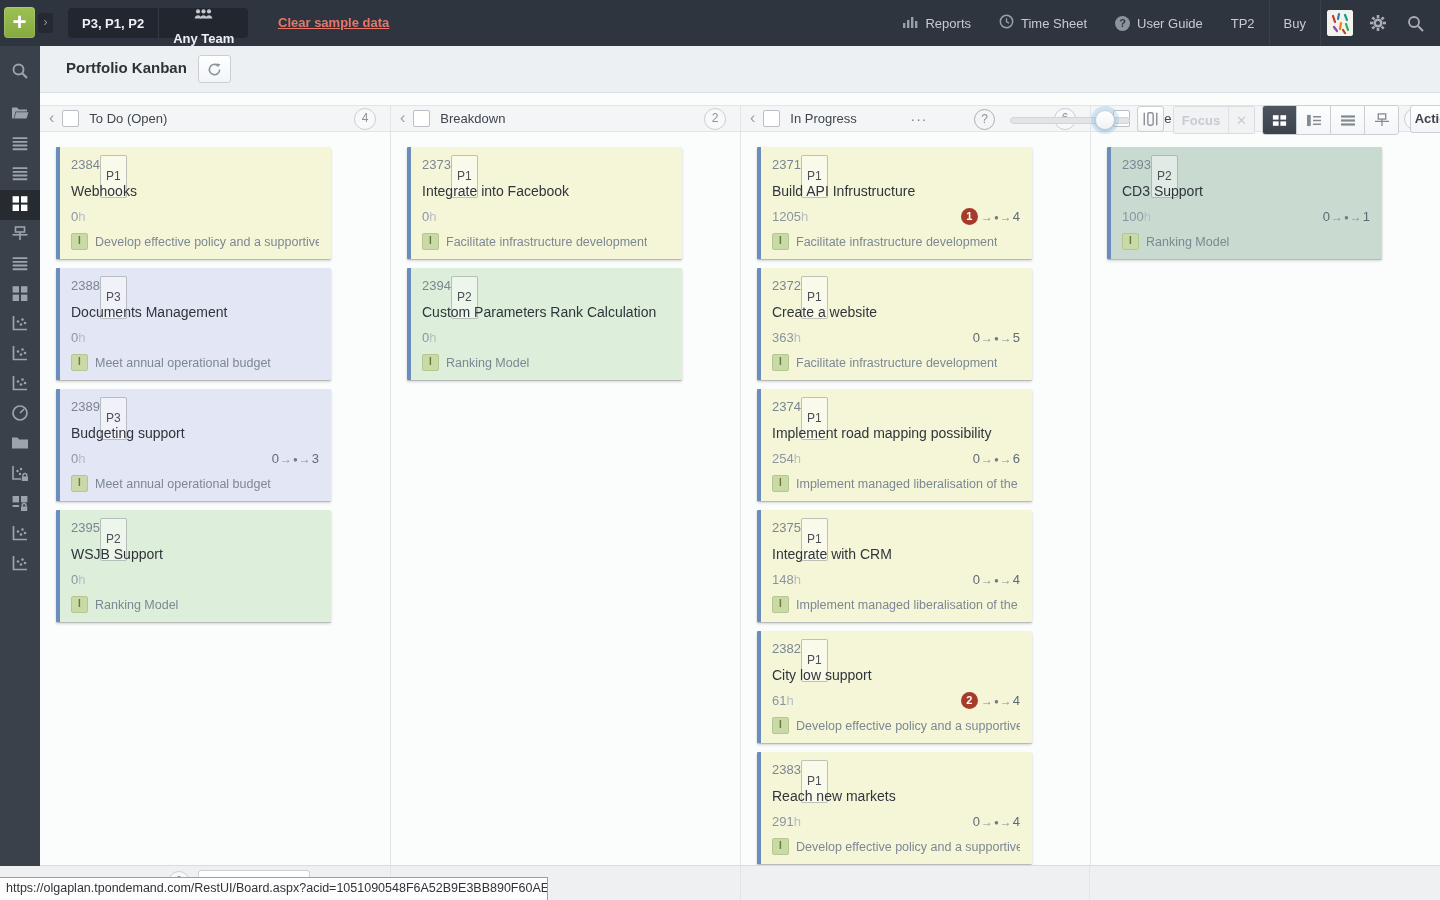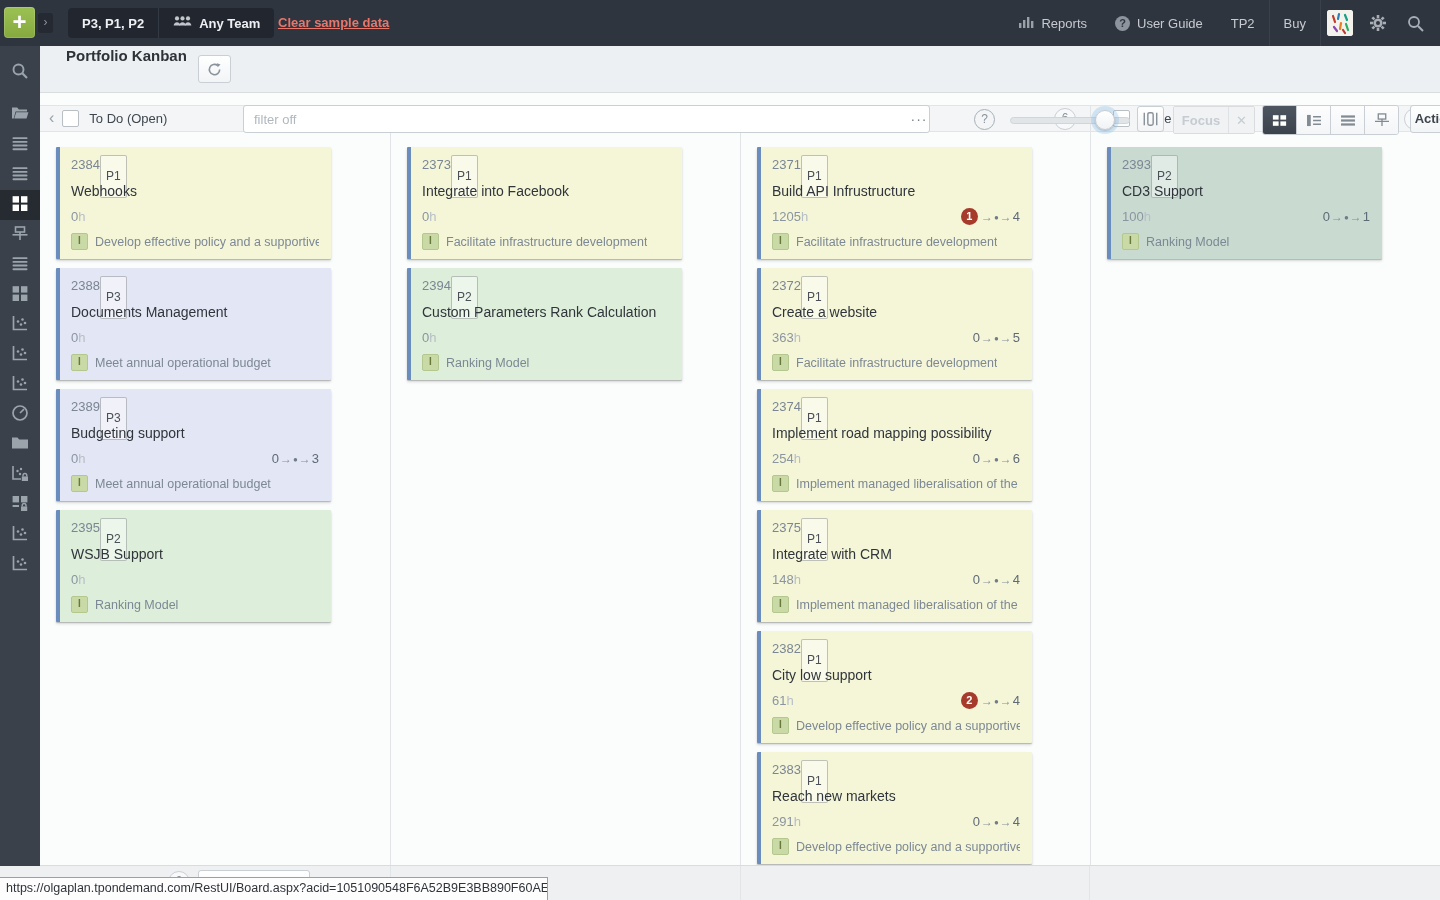--- a/index.html
+++ b/index.html
@@ -10,21 +10,21 @@
   
   .topbar{position:absolute;left:0;top:0;right:0;height:46px;background:#2f353e;z-index:5;}
   .tb-plus{position:absolute;left:4px;top:7px;width:31px;height:31px;border-radius:4px;
            background:linear-gradient(#9cc153,#85a93e);color:#fff;font-size:24px;font-weight:bold;
            text-align:center;line-height:29px;cursor:pointer;box-shadow:inset 0 0 0 1px rgba(255,255,255,.15);}
   .tb-expand{position:absolute;left:38px;top:13px;width:15px;height:20px;background:#242932;border-radius:3px;
              color:#8d949d;font-size:12px;text-align:center;line-height:19px;cursor:pointer;}
   .tb-pill{position:absolute;left:68px;top:8px;height:30px;background:#22262e;border-radius:4px;
            display:flex;align-items:center;color:#eef0f3;font-size:13px;font-weight:bold;}
   .tb-pill .seg{padding:0 14px;display:flex;align-items:center;gap:7px;height:100%;cursor:pointer;}
-  .tb-pill .seg+.seg{border-left:1px solid #343a44;}
+  .tb-pill .seg+.seg{border-left:1px solid #343a44;flex-direction:column;}
   .tb-clear{position:absolute;left:278px;top:15px;color:#e8766b;font-size:13px;font-weight:600;
             text-decoration:underline;cursor:pointer;}
   .tb-right{position:absolute;right:0;top:0;height:46px;display:flex;align-items:center;color:#c7cbd1;font-size:13px;}
   .tb-item{display:flex;align-items:center;gap:7px;cursor:pointer;padding:0 14px;height:100%;}
   .tb-sep{width:1px;height:46px;background:#3a414c;}
   .tb-avatar{width:26px;height:26px;border-radius:3px;background:#f4f2ec;margin:0 6px;cursor:pointer;overflow:hidden;}
   .tb-iconbtn{padding:0 10px;height:100%;display:flex;align-items:center;cursor:pointer;color:#a9aeb6;}
   .helpdot{display:inline-block;width:15px;height:15px;border-radius:50%;background:#8d949d;color:#2f353e;
            font-size:11px;font-weight:bold;text-align:center;line-height:15px;}
 
@@ -159,20 +159,29 @@
             <rect x="0" y="8" width="2.4" height="5"></rect>
                 <rect x="4" y="5" width="2.4" height="8"></rect>
             <rect x="8" y="2" width="2.4" height="11"></rect>
                 <rect x="12" y="6" width="2.4" height="7"></rect>
           </g>
             </svg>
         </span>
         <span>Reports</span>
       </span>
       <span class="tb-item">
+        <span>
+          <svg width="15" height="15" viewBox="0 0 16 16">
+              <circle cx="8" cy="8" r="6.6" fill="none" stroke="#9aa0a8" stroke-width="1.6"></circle>
+          <path d="M8 4.5V8.4l2.8 1.4" fill="none" stroke="#9aa0a8" stroke-width="1.4"></path>
+            </svg>
+        </span>
+        <span>Time Sheet</span>
+      </span>
+      <span class="tb-item">
         <span class="helpdot">?</span>
         <span>User Guide</span>
       </span>
       <span class="tb-item">
         <span>TP2</span>
       </span>
       <span class="tb-sep"></span>
       <span class="tb-item">
         <span>Buy</span>
       </span>
@@ -373,28 +382,27 @@
               <circle cx="8" cy="8.5" r="1.3"></circle>
               <circle cx="12.5" cy="6.5" r="1.3"></circle>
               <circle cx="11" cy="11.5" r="1.3"></circle>
               <circle cx="15" cy="10" r="1.3"></circle>
             </g>
           </svg></span>
       </div>
     </div>
 
   <div class="toolbar">
-    <div class="tl-title" style="position:absolute;left:26px;top:1px;text-align:center;">Portfolio Kanban</div>
+    <div class="tl-title" style="position:absolute;left:26px;top:13px;text-align:center;">Portfolio Kanban</div>
     <div class="btn abs tl-refresh" style="left:158px;top:9px;width:33px;height:28px;">
       <svg width="15" height="15" viewBox="0 0 16 16">
           <path d="M13.5 8a5.5 5.5 0 1 1-2-4.2" fill="none" stroke="#8a929a" stroke-width="1.7"></path>
       <polygon points="10.6,1.2 14.4,2.6 11.3,5.6" fill="#8a929a"></polygon>
         </svg>
     </div>
-    <input class="abs tl-filter" style="position: absolute;" placeholder="filter off">
     <div class="abs tl-more" style="left:866px;top:60px;">···</div>
     <div class="abs tl-help" style="left:934px;top:63px;">?</div>
     <div class="abs tl-slider" style="left:970px;top:71px;">
       <div class="tl-knob"></div>
     </div>
     <div class="btn abs tl-fit" style="left:1097px;top:60px;width:27px;height:26px;">
       <svg width="17" height="16" viewBox="0 0 18 18">
           <g stroke="#8a929a" stroke-width="1.6" fill="none">
         <line x1="2" y1="2" x2="2" y2="16"></line>
             <rect x="6" y="2" width="6" height="14" rx="2"></rect>

